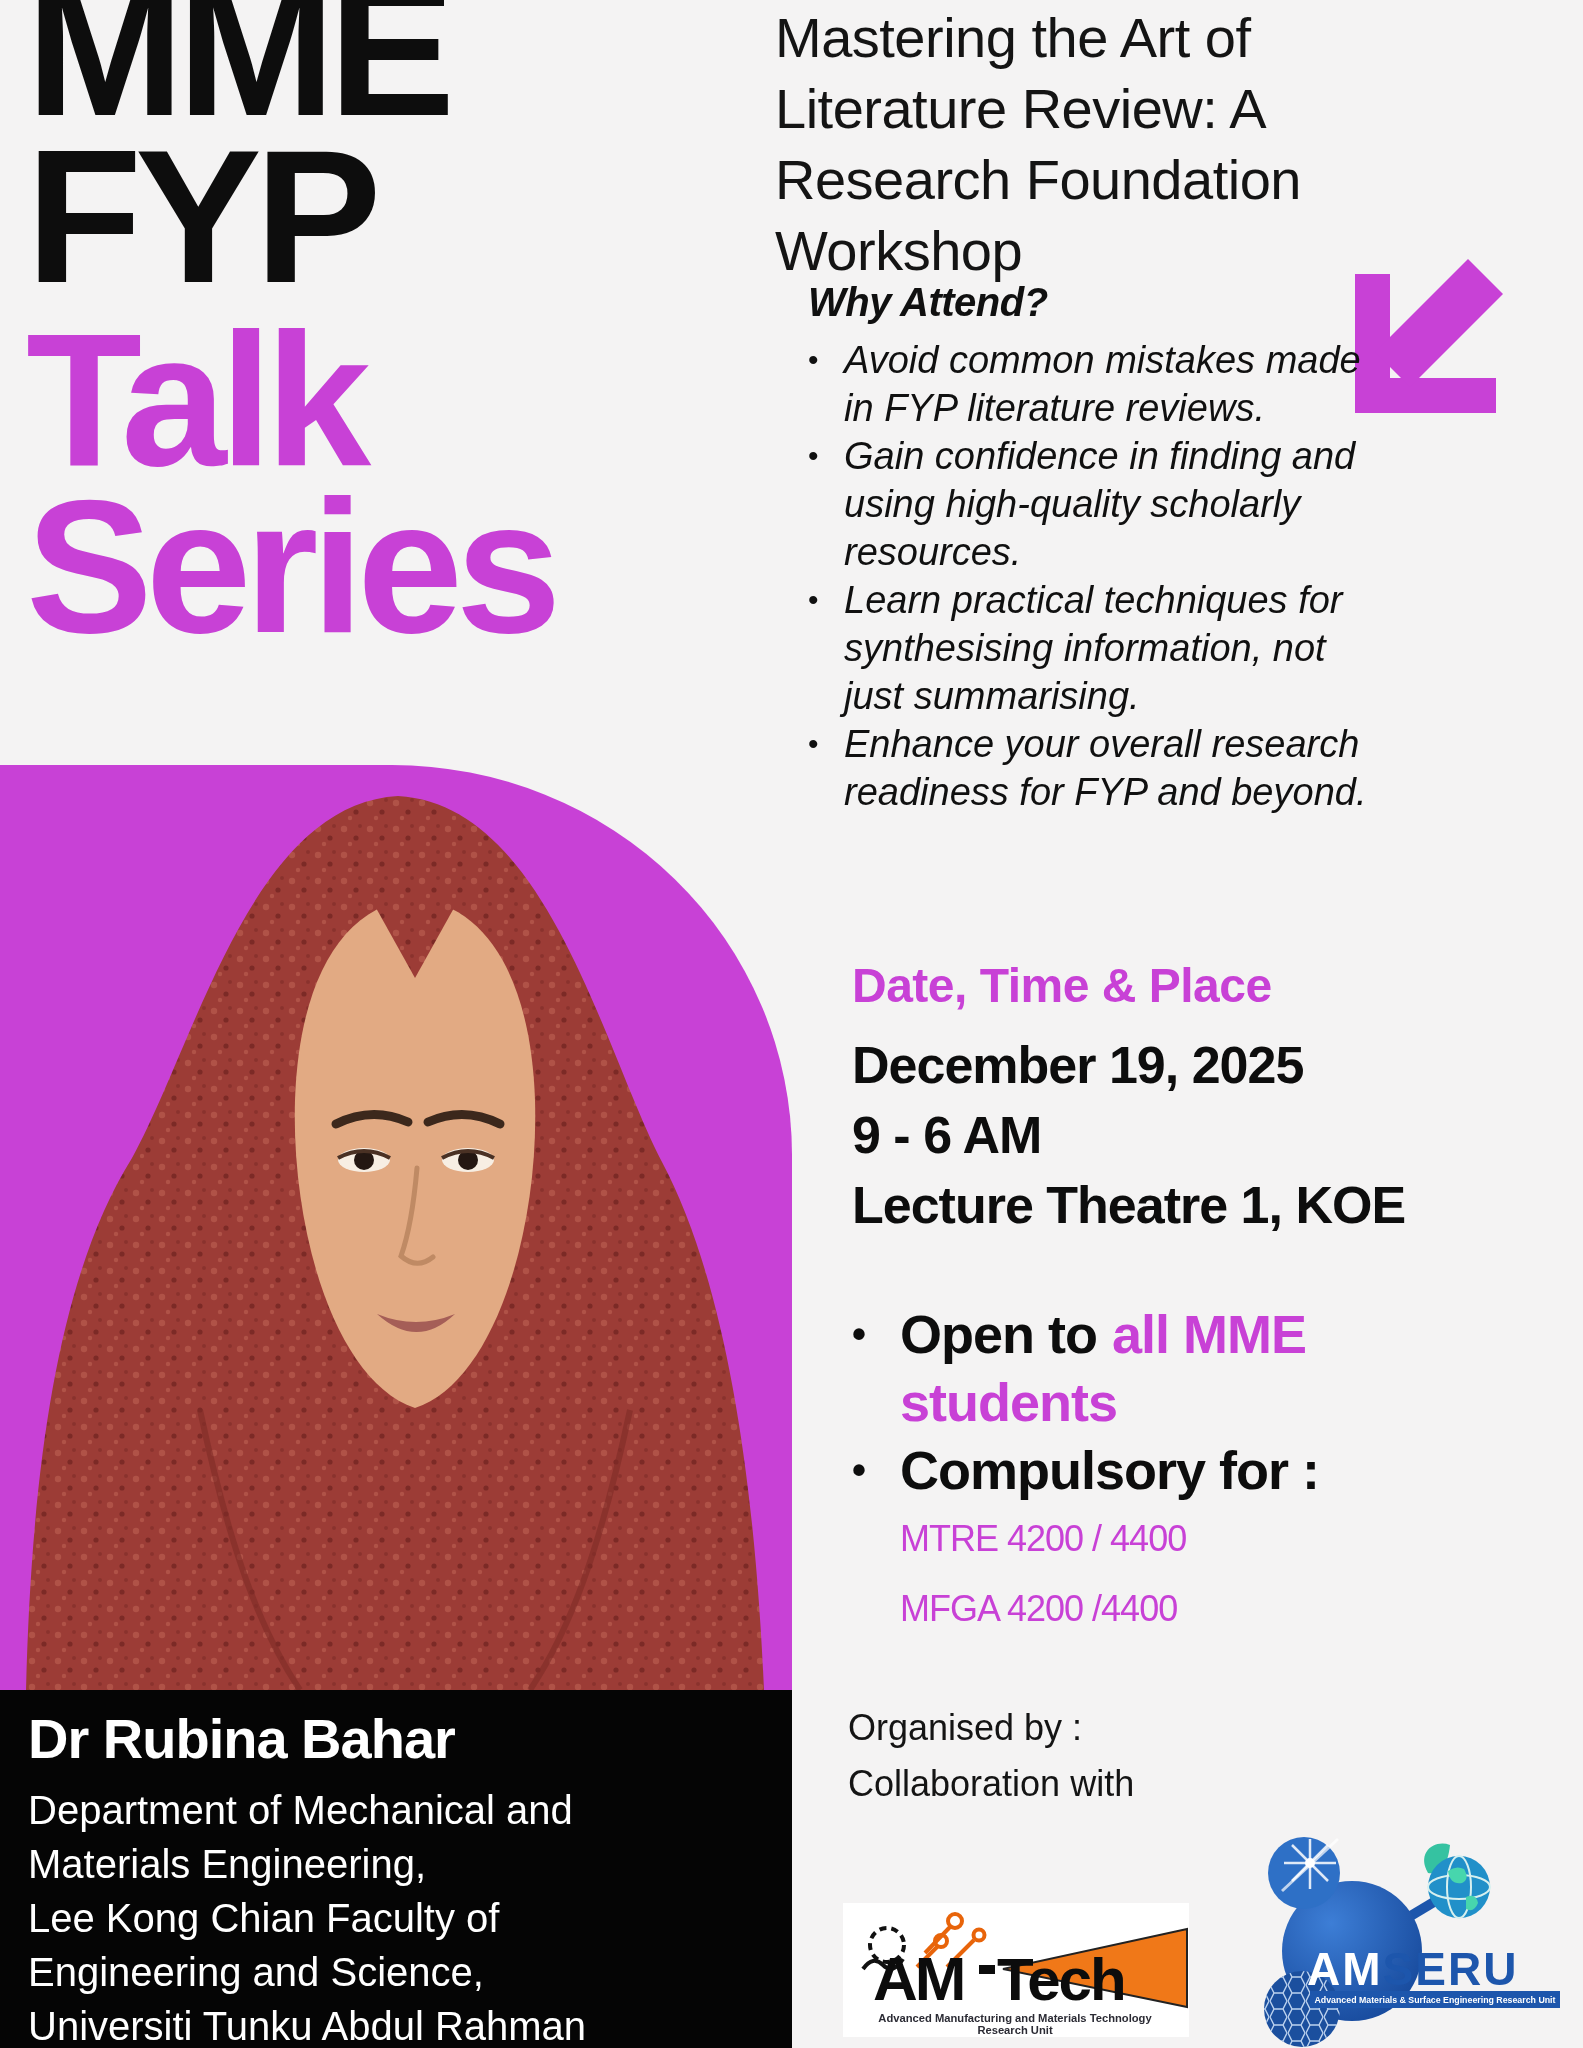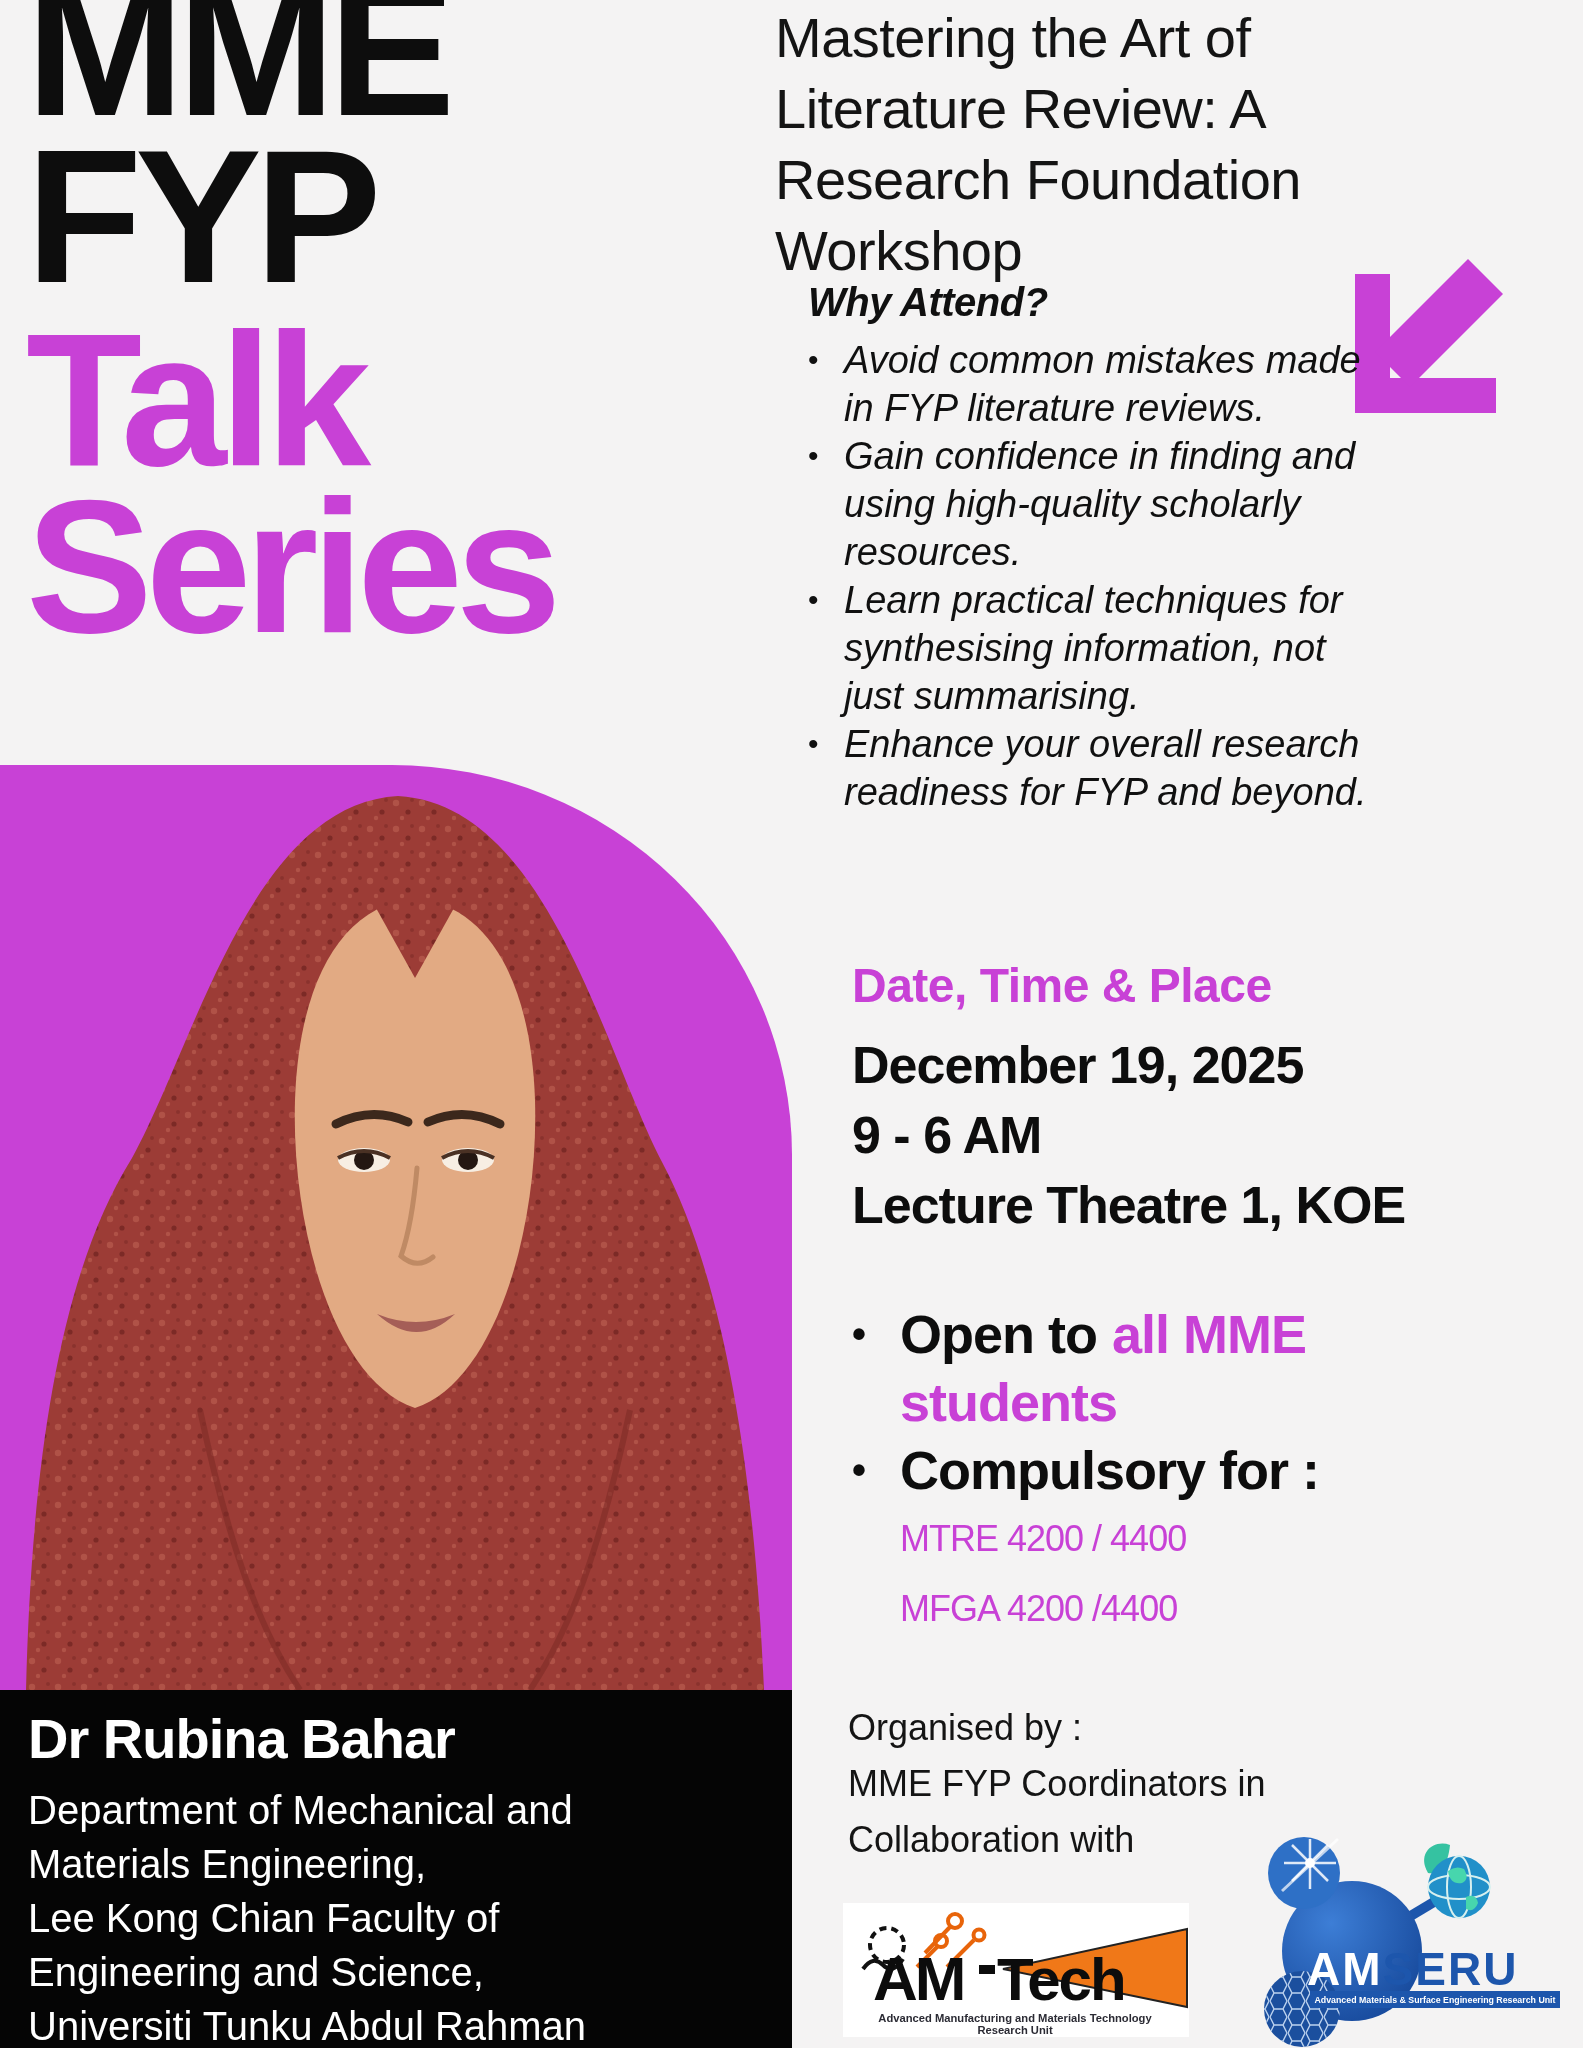--- a/index.html
+++ b/index.html
@@ -195,21 +195,20 @@
       <span>Compulsory for :</span>
     </div>
     <div class="aud-courses">
       <span class="course-line">MTRE 4200 / 4400</span>
       <span class="course-line">MFGA 4200 /4400</span>
     </div>
   </div>
 
   <div class="organised">
     <span class="org-line">Organised by :</span>
-    <span class="org-line">MME FYP Coordinators in</span>
     <span class="org-line">Collaboration with</span>
   </div>
 
   <svg class="amtech" viewBox="0 0 346 134" aria-hidden="true">
     <rect x="0" y="0" width="346" height="134" fill="#ffffff"></rect>
     <g>
       <circle cx="44" cy="42" r="17" fill="none" stroke="#111111" stroke-width="4" stroke-dasharray="7 5"></circle>
       <circle cx="112" cy="18" r="7" fill="none" stroke="#e8640a" stroke-width="4"></circle>
       <circle cx="136" cy="32" r="5.5" fill="none" stroke="#e8640a" stroke-width="4"></circle>
       <circle cx="98" cy="38" r="6" fill="none" stroke="#e8640a" stroke-width="4"></circle>

